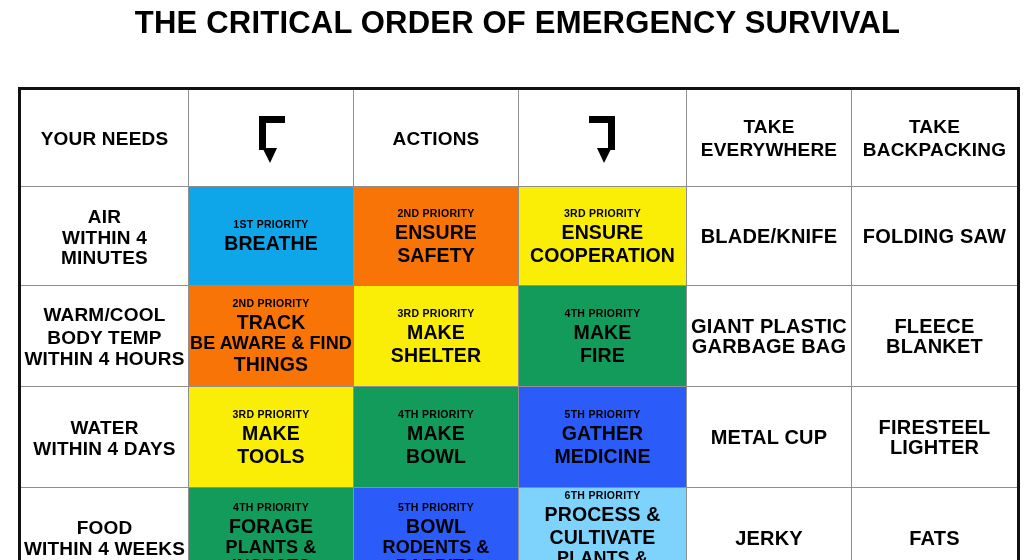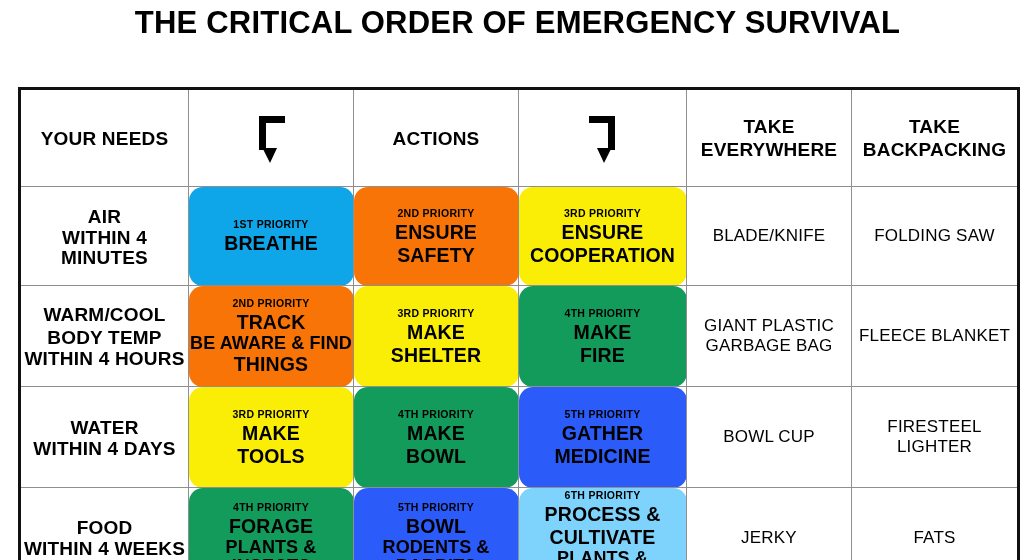--- a/index.html
+++ b/index.html
@@ -82,21 +82,20 @@
   }
   .need-time {
     font-size: 19px;
     font-weight: bold;
     line-height: 20px;
     letter-spacing: 0.2px;
   }
   
   .act {
     padding: 2px 4px;
-    border-radius: 14px;
   }
   .prio {
     font-size: 10.5px;
     font-weight: bold;
     line-height: 15px;
     letter-spacing: 0.3px;
   }
   .act-main {
     font-size: 19.5px;
     font-weight: bold;
@@ -104,22 +103,22 @@
     letter-spacing: 0.1px;
   }
   .act-sub {
     font-size: 18px;
     font-weight: bold;
     line-height: 19px;
     letter-spacing: 0.1px;
   }
   
   .gear {
-    font-size: 17px;
-    font-weight: normal;
+    font-size: 20px;
+    font-weight: bold;
     line-height: 20px;
     letter-spacing: 0.2px;
   }
   
   .arrow-wrap {
     display: flex;
     align-items: center;
     justify-content: center;
     height: 100%;
   }
@@ -233,21 +232,21 @@
         <td class="act" style="background: rgb(18, 155, 91);">
           <div class="prio">4TH PRIORITY</div>
           <div class="act-main">MAKE<br>BOWL</div>
 
         </td>
         <td class="act" style="background: rgb(43, 92, 250);">
           <div class="prio">5TH PRIORITY</div>
           <div class="act-main">GATHER<br>MEDICINE</div>
 
         </td>
-        <td class="gear">BOWL CUP</td>
+        <td class="gear">METAL CUP</td>
         <td class="gear">FIRESTEEL<br>LIGHTER</td>
       </tr>
 
       <tr class="r3">
         <td>
           <div class="need-name">FOOD</div>
           <div class="need-time">WITHIN 4 WEEKS</div>
         </td>
         <td class="act" style="background: rgb(18, 155, 91);">
           <div class="prio">4TH PRIORITY</div>

